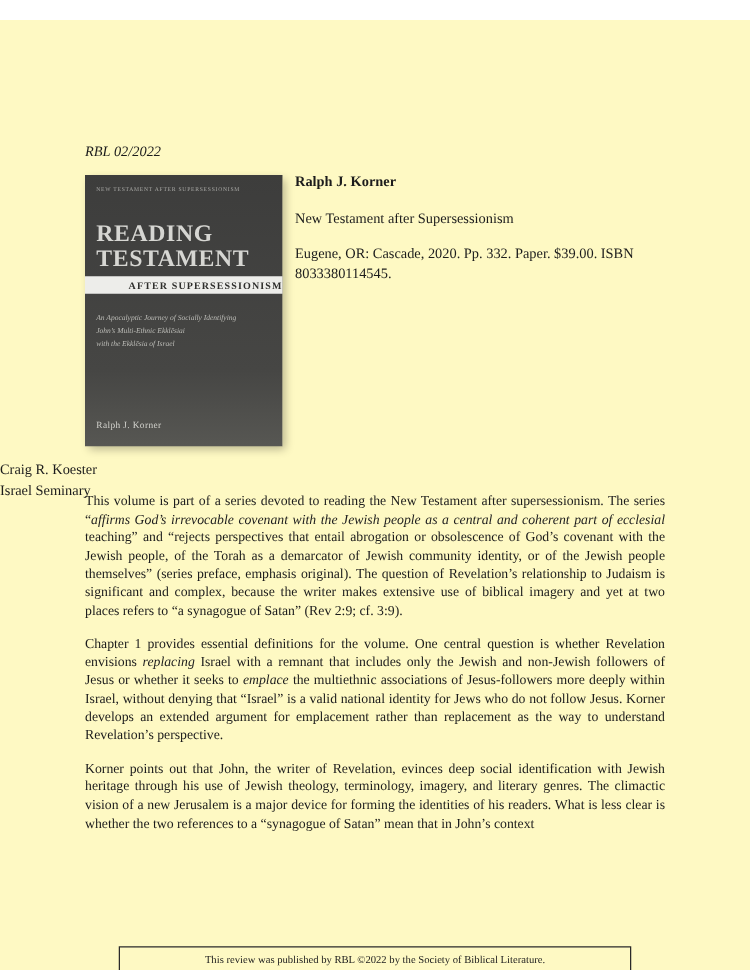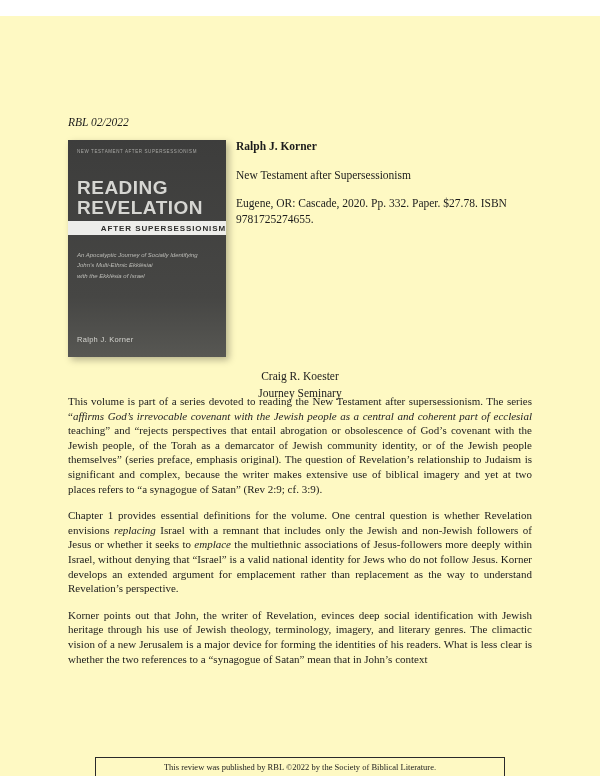--- a/index.html
+++ b/index.html
@@ -14,21 +14,21 @@
   .journal-ref {
     position:absolute; left:68px; top:100px;
     font-style:italic; font-size:11.5px;
   }
 
   
   .cover {
     position:absolute; left:68px; top:124px; width:158px; height:217px;
     background:linear-gradient(180deg,#3d3d3c 0%, #464644 72%, #575753 100%);
     box-shadow:3px 3px 7px rgba(0,0,0,0.28);
-    font-family:Liberation Sans, sans-serif;
+    font-family:Liberation Serif, serif;
   }
   .cover-series {
     padding:9px 9px 0 9px; font-size:4.5px; letter-spacing:0.6px;
     color:#a9a9a6; white-space:nowrap; overflow:hidden;
   }
   .cover-title { padding:24px 8px 0 9px; }
   .cover-title-line {
     font-size:19px; font-weight:bold; color:#d6d6d2;
     letter-spacing:0.5px; line-height:1.06; white-space:nowrap;
   }
@@ -47,21 +47,21 @@
   }
 
   
   .book-info { position:absolute; left:236px; top:123px; width:300px; line-height:1.35; }
   .book-author { font-weight:bold; margin-bottom:13px; font-size:11.5px; }
   .book-title { font-weight:bold; font-style:italic; margin-bottom:13px; font-size:11.5px; width:298px; }
   .book-series { margin-bottom:13px; font-size:11.5px; }
   .book-publication { font-size:11.5px; width:294px; }
 
   
-  .reviewer { position:absolute; left:0; top:352px; width:600px; text-align:center; font-size:11.5px; line-height:1.45; }
+  .reviewer { position:absolute; left:0; top:352px; width:600px; text-align:left; font-size:11.5px; line-height:1.45; }
 
   
   .body-text {
     position:absolute; left:68px; top:378px; width:464px;
     font-size:11px; line-height:14.6px; text-align:justify;
   }
   .body-text p { margin-bottom:12px; }
   .body-text em { font-style:italic; }
 
   
@@ -76,40 +76,40 @@
 <body>
 
 <div class="page">
 
   <div class="journal-ref">RBL 02/2022</div>
 
   <div class="cover">
     <div class="cover-series">NEW TESTAMENT AFTER SUPERSESSIONISM</div>
     <div class="cover-title">
       <div class="cover-title-line">READING</div>
-      <div class="cover-title-line">REVELATION</div>
+      <div class="cover-title-line">TESTAMENT</div>
     </div>
     <div class="cover-bar">AFTER SUPERSESSIONISM</div>
     <div class="cover-tagline">
       <div>An Apocalyptic Journey of Socially Identifying</div>
       <div>John’s Multi-Ethnic Ekklēsiai</div>
       <div>with the Ekklēsia of Israel</div>
     </div>
     <div class="cover-author">Ralph J. Korner</div>
   </div>
 
   <div class="book-info">
     <div class="book-author">Ralph J. Korner</div>
     <div class="book-series">New Testament after Supersessionism</div>
-    <div class="book-publication">Eugene, OR: Cascade, 2020. Pp. 332. Paper. $27.78. ISBN 9781725274655.</div>
+    <div class="book-publication">Eugene, OR: Cascade, 2020. Pp. 332. Paper. $39.00. ISBN 8033380114545.</div>
   </div>
 
   <div class="reviewer">
     <div>Craig R. Koester</div>
-    <div>Journey Seminary</div>
+    <div>Israel Seminary</div>
   </div>
 
   <div class="body-text">
     <p><span>This volume is part of a series devoted to reading the New Testament after supersessionism. The series “</span><em>affirms God’s irrevocable covenant with the Jewish people as a central and coherent part of ecclesial</em><span> teaching” and “rejects perspectives that entail abrogation or obsolescence of God’s covenant with the Jewish people, of the Torah as a demarcator of Jewish community identity, or of the Jewish people themselves” (series preface, emphasis original). The question of Revelation’s relationship to Judaism is significant and complex, because the writer makes extensive use of biblical imagery and yet at two places refers to “a synagogue of Satan” (Rev 2:9; cf. 3:9).</span></p>
     <p><span>Chapter 1 provides essential definitions for the volume. One central question is whether Revelation envisions </span><em>replacing</em><span> Israel with a remnant that includes only the Jewish and non-Jewish followers of Jesus or whether it seeks to </span><em>emplace</em><span> the multiethnic associations of Jesus-followers more deeply within Israel, without denying that “Israel” is a valid national identity for Jews who do not follow Jesus. Korner develops an extended argument for emplacement rather than replacement as the way to understand Revelation’s perspective.</span></p>
     <p><span>Korner points out that John, the writer of Revelation, evinces deep social identification with Jewish heritage through his use of Jewish theology, terminology, imagery, and literary genres. The climactic vision of a new Jerusalem is a major device for forming the identities of his readers. What is less clear is whether the two references to a “synagogue of Satan” mean that in John’s context</span></p>
   </div>
 
   <div class="footer-box">
     <div>This review was published by RBL ©2022 by the Society of Biblical Literature.</div>

